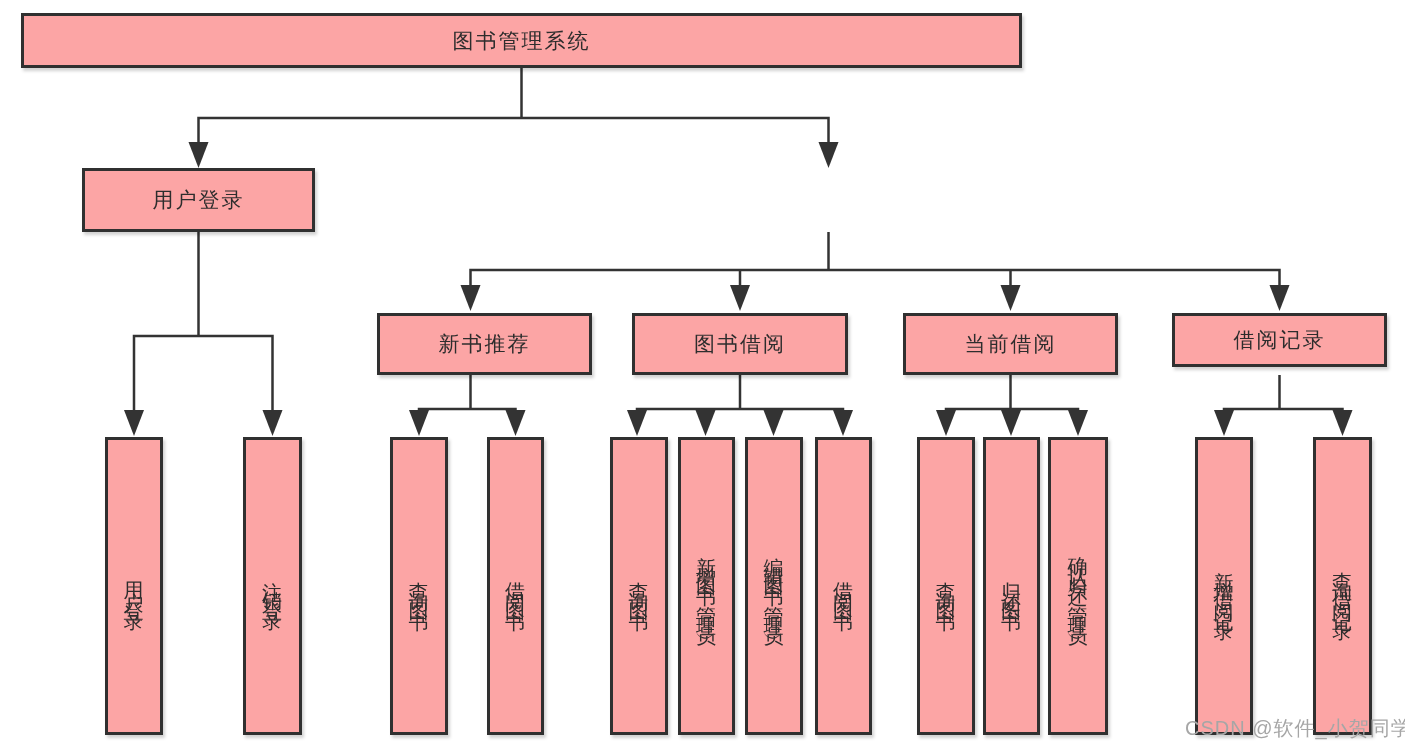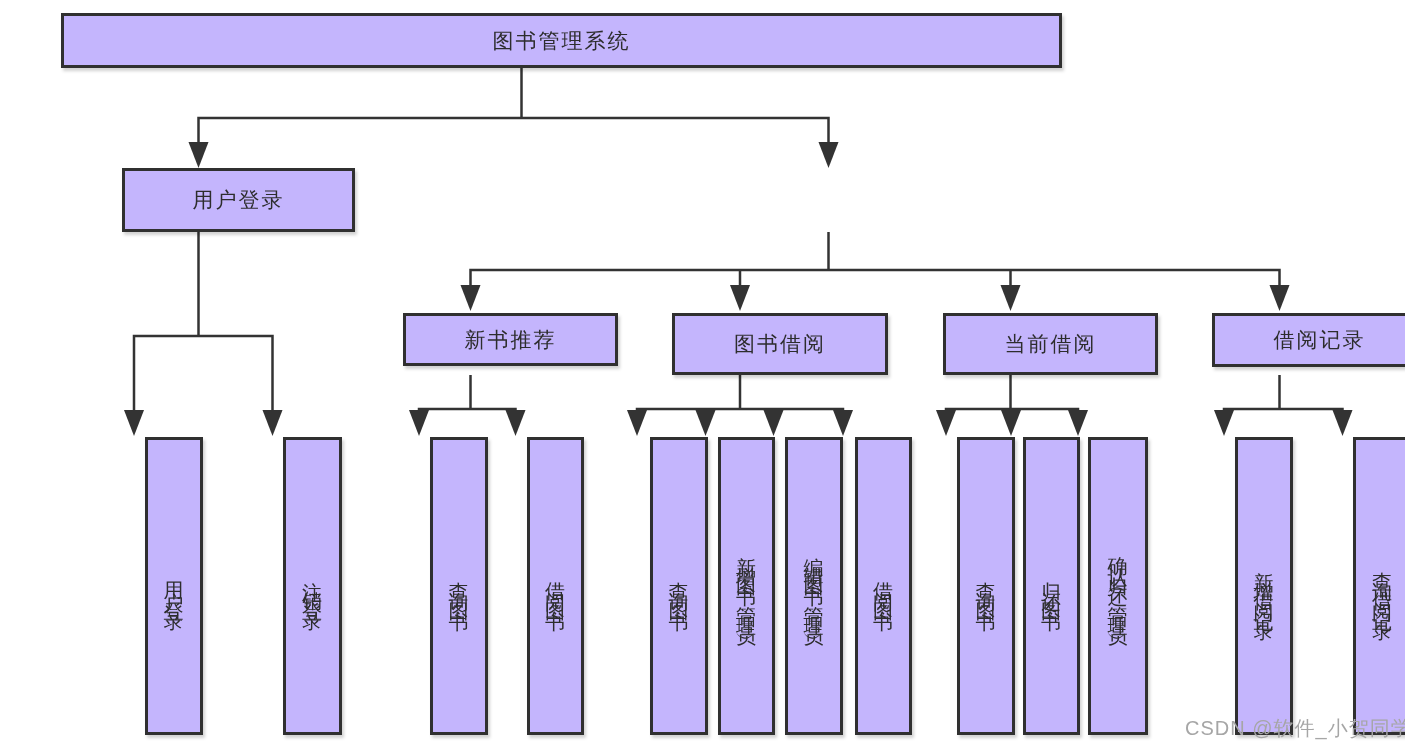--- a/index.html
+++ b/index.html
@@ -7,42 +7,41 @@
     position:relative;
     width:1405px;height:747px;
     background:#ffffff;
     font-family:"Liberation Sans","DejaVu Sans",sans-serif;
     overflow:hidden;
   }
   .edges{position:absolute;left:0;top:0;z-index:0;}
   .node{
     position:absolute;
     box-sizing:border-box;
-    background:#c4b5fd;
+    background:#fca5a5;
     border:3px solid #303030;
     color:#2d2d2d;
     display:flex;align-items:center;justify-content:center;
     box-shadow:2px 3px 3px rgba(0,0,0,0.18);
     z-index:1;
-    margin-left:40px;
   }
   .hnode{font-size:21px;letter-spacing:2px;}
   .vnode span{
     writing-mode:vertical-rl;
     font-size:20px;
     letter-spacing:10px;
     line-height:1;
     white-space:nowrap;
   }
   .leaf{top:437px;height:298px;}
 
   #n-root{left:21px;top:13px;width:1001px;height:55px;}
   #n-user-login{left:82px;top:168px;width:233px;height:64px;}
   #n-book-mgmt{left:712px;top:168px;width:233px;height:64px;}
-  #n-new-book{left:363px;top:313px;width:215px;height:53px;}
+  #n-new-book{left:377px;top:313px;width:215px;height:62px;}
   #n-book-borrow{left:632px;top:313px;width:216px;height:62px;}
   #n-current-borrow{left:903px;top:313px;width:215px;height:62px;align-items:center;}
   #n-borrow-record{left:1172px;top:313px;width:215px;height:54px;}
 
   #n-leaf-user-login{left:105px;width:58px;}
   #n-leaf-logout{left:243px;width:59px;}
   #n-leaf-nbr-query{left:390px;width:58px;}
   #n-leaf-nbr-borrow{left:487px;width:57px;}
   #n-leaf-bb-query{left:610px;width:58px;}
   #n-leaf-bb-add{left:678px;width:57px;}

